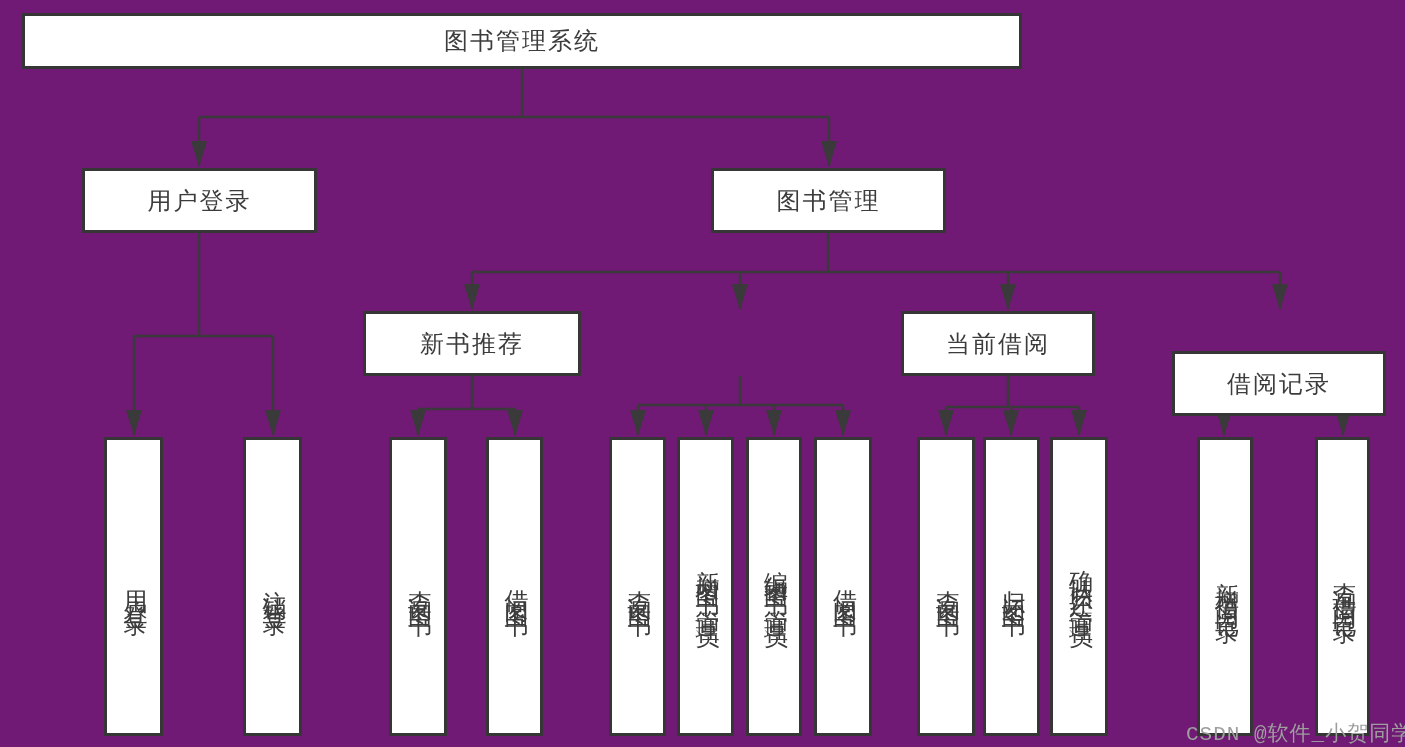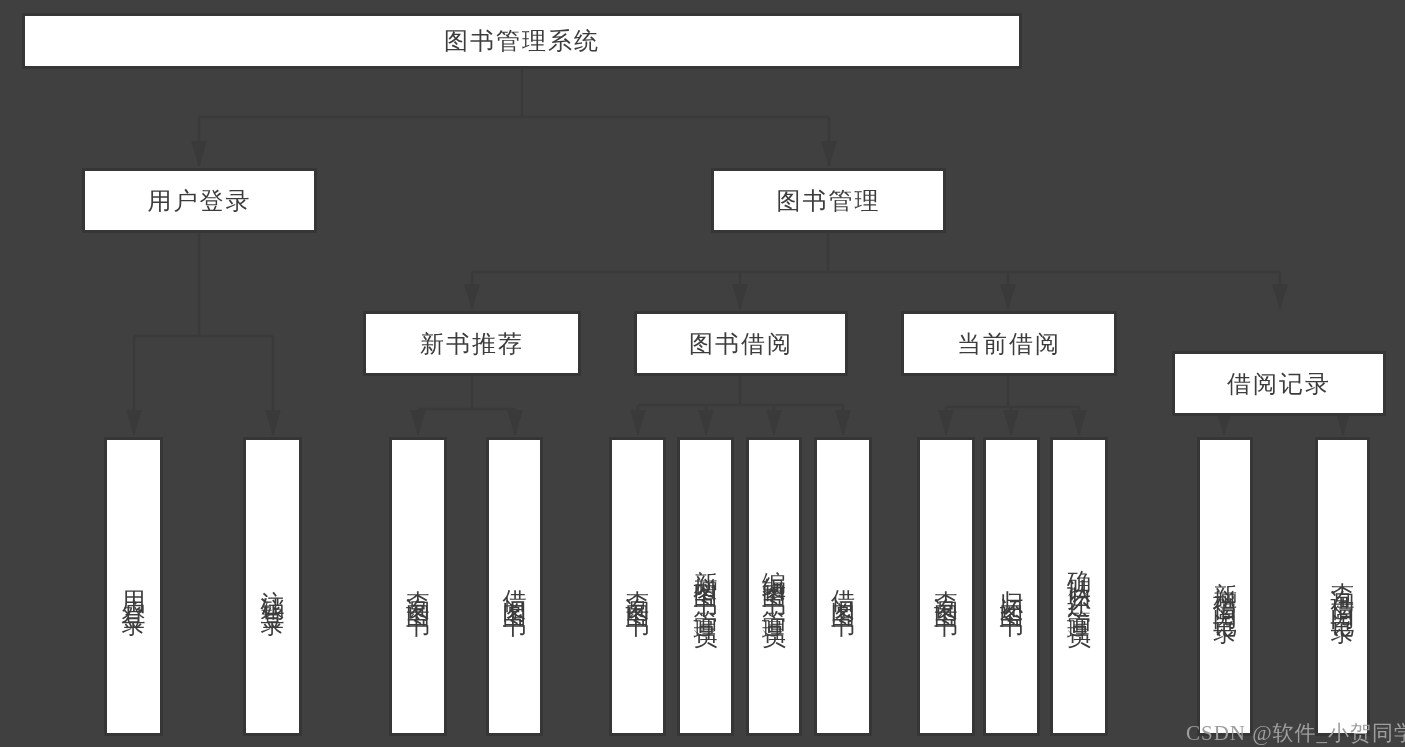--- a/index.html
+++ b/index.html
@@ -1,20 +1,20 @@
 <!DOCTYPE html>
 <html><head>
 <meta charset="utf-8">
 <style>
   html,body{margin:0;padding:0;background:#ffffff;}
   .canvas{
     position:relative;
     width:1405px;height:747px;
-    background:#404040;
-    font-family:Liberation Serif, serif;
+    background:#701a75;
+    font-family:Liberation Mono, monospace;
     overflow:hidden;
   }
   .connectors{position:absolute;left:0;top:0;z-index:1;}
   .node{
     position:absolute;
     box-sizing:border-box;
     border:3px solid #363636;
     background:#ffffff;
     display:flex;align-items:center;justify-content:center;
     z-index:2;
@@ -107,24 +107,21 @@
   <div class="node" style="left:82px;top:168px;width:235px;height:65px;">
     <span class="h-label">用户登录</span>
   </div>
   <div class="node" style="left:711px;top:168px;width:235px;height:65px;">
     <span class="h-label">图书管理</span>
   </div>
 
   <div class="node" style="left:363px;top:311px;width:218px;height:65px;">
     <span class="h-label">新书推荐</span>
   </div>
-  <div class="node" style="left:634px;top:311px;width:214px;height:65px;">
-    <span class="h-label">图书借阅</span>
-  </div>
-  <div class="node" style="left:901px;top:311px;width:216px;height:65px;">
+  <div class="node" style="left:901px;top:311px;width:194px;height:65px;">
     <span class="h-label">当前借阅</span>
   </div>
   <div class="node" style="left:1172px;top:311px;width:214px;height:65px;margin-top:40px;">
     <span class="h-label">借阅记录</span>
   </div>
 
   <div class="node v-box" style="left:104px;top:437px;width:59px;height:299px;">
     <span class="v-label">用户登录</span>
   </div>
   <div class="node v-box" style="left:243px;top:437px;width:59px;height:299px;">

